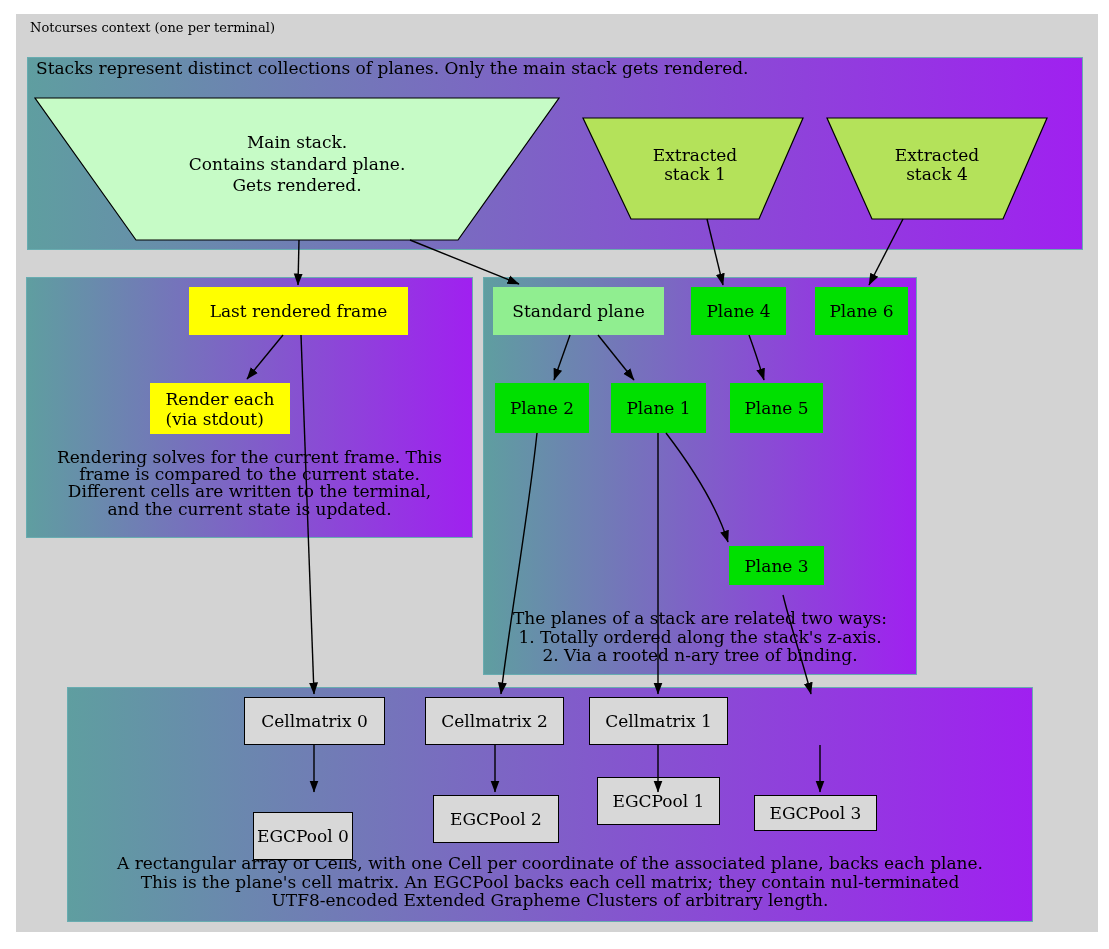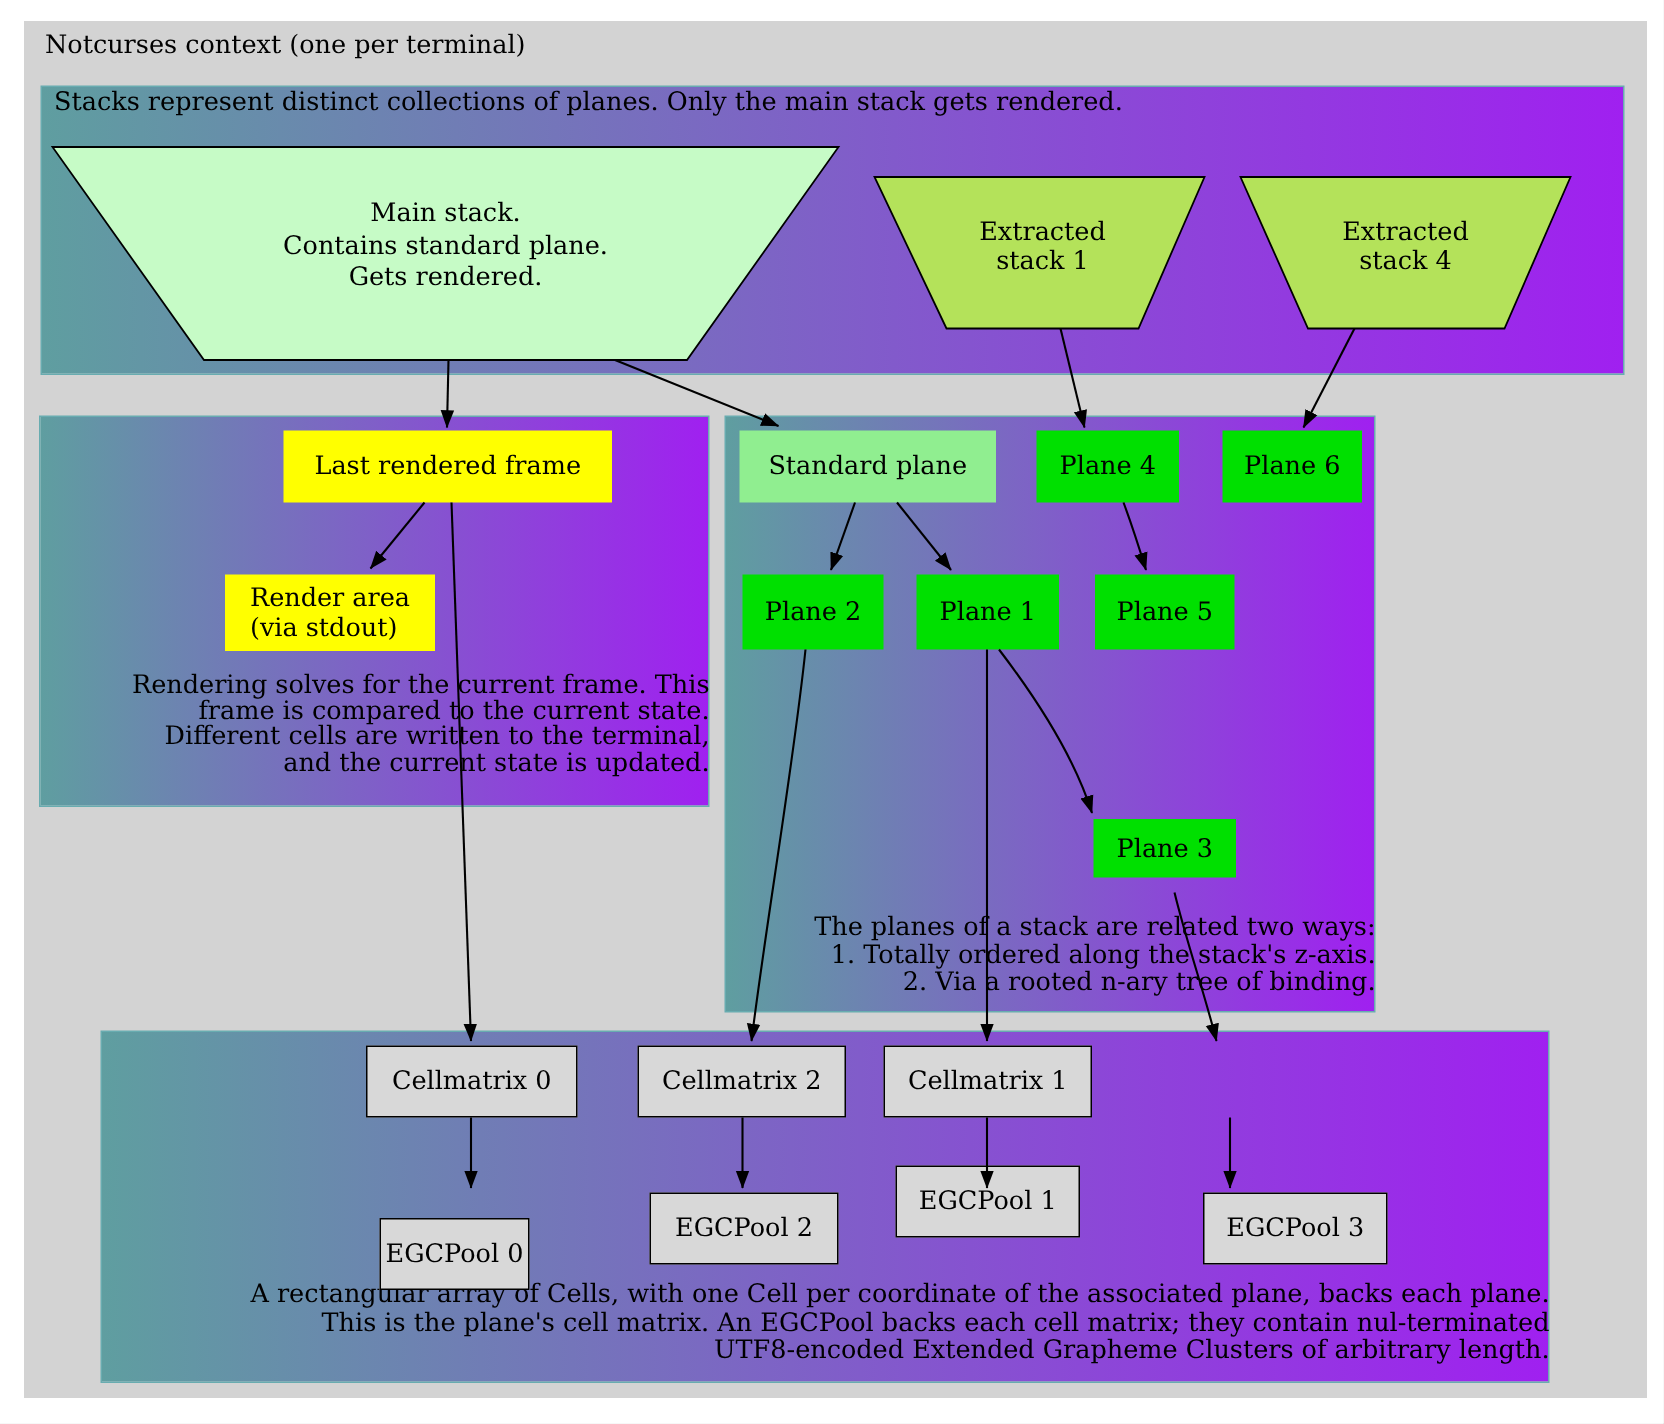--- a/index.html
+++ b/index.html
@@ -16,24 +16,24 @@
     background:var(--context-fill);
   }
   .sec{
     position:absolute;
     background:linear-gradient(90deg,var(--gradient-teal),var(--gradient-purple));
     border:1.5px solid var(--section-border);
     box-sizing:border-box;
   }
   .title{
     position:absolute;left:30px;top:20px;
-    font-size:17px;white-space:nowrap;
+    font-size:13px;white-space:nowrap;
   }
   .cap{
-    position:absolute;text-align:right;font-size:17px;line-height:18.5px;white-space:nowrap;
+    position:absolute;text-align:center;font-size:17px;line-height:18.5px;white-space:nowrap;
   }
   .cap.left-align{text-align:left;}
   .node{
     position:absolute;display:flex;align-items:center;justify-content:center;
     font-size:17px;box-sizing:border-box;white-space:nowrap;
   }
   .yellow{background:var(--render-fill);}
   .green{background:var(--plane-fill);}
   .ltgreen{background:var(--standard-plane-fill);}
   .graybox{background:var(--cell-fill);border:1px solid #000;}
@@ -81,21 +81,21 @@
     <div>A rectangular array of Cells, with one Cell per coordinate of the associated plane, backs each plane.</div>
     <div>This is the plane's cell matrix. An EGCPool backs each cell matrix; they contain nul-terminated</div>
     <div>UTF8-encoded Extended Grapheme Clusters of arbitrary length.</div>
   </div>
 
   <div class="node yellow z3" style="left:189px;top:287px;width:219px;height:48px">
     <span>Last rendered frame</span>
   </div>
   <div class="node yellow z3" style="left:150px;top:383px;width:140px;height:51px;line-height:20px">
     <div>
-      <div>Render area</div>
+      <div>Render each</div>
       <div>(via stdout)</div>
     </div>
   </div>
 
   <div class="node ltgreen z3" style="left:493px;top:287px;width:171px;height:48px">
     <span>Standard plane</span>
   </div>
   <div class="node green z3" style="left:691px;top:287px;width:95px;height:48px">
     <span>Plane 4</span>
   </div>
@@ -127,21 +127,21 @@
 
   <div class="node graybox z3" style="left:253px;top:812px;width:100px;height:48px">
     <span>EGCPool 0</span>
   </div>
   <div class="node graybox z3" style="left:433px;top:795px;width:126px;height:48px">
     <span>EGCPool 2</span>
   </div>
   <div class="node graybox z3" style="left:597px;top:777px;width:123px;height:48px">
     <span>EGCPool 1</span>
   </div>
-  <div class="node graybox z3" style="left:802px;top:795px;width:123px;height:48px">
+  <div class="node graybox z3" style="left:754px;top:795px;width:123px;height:36px">
     <span>EGCPool 3</span>
   </div>
 
   <svg class="overlay" width="1109" height="949" viewBox="0 0 1109 949">
     <defs>
       <marker id="arrow" markerUnits="userSpaceOnUse" markerWidth="13" markerHeight="12" refX="11.5" refY="5.5" orient="auto">
         <path d="M0,1 L12,5.5 L0,10 Z" fill="#000"></path>
       </marker>
     </defs>
 

